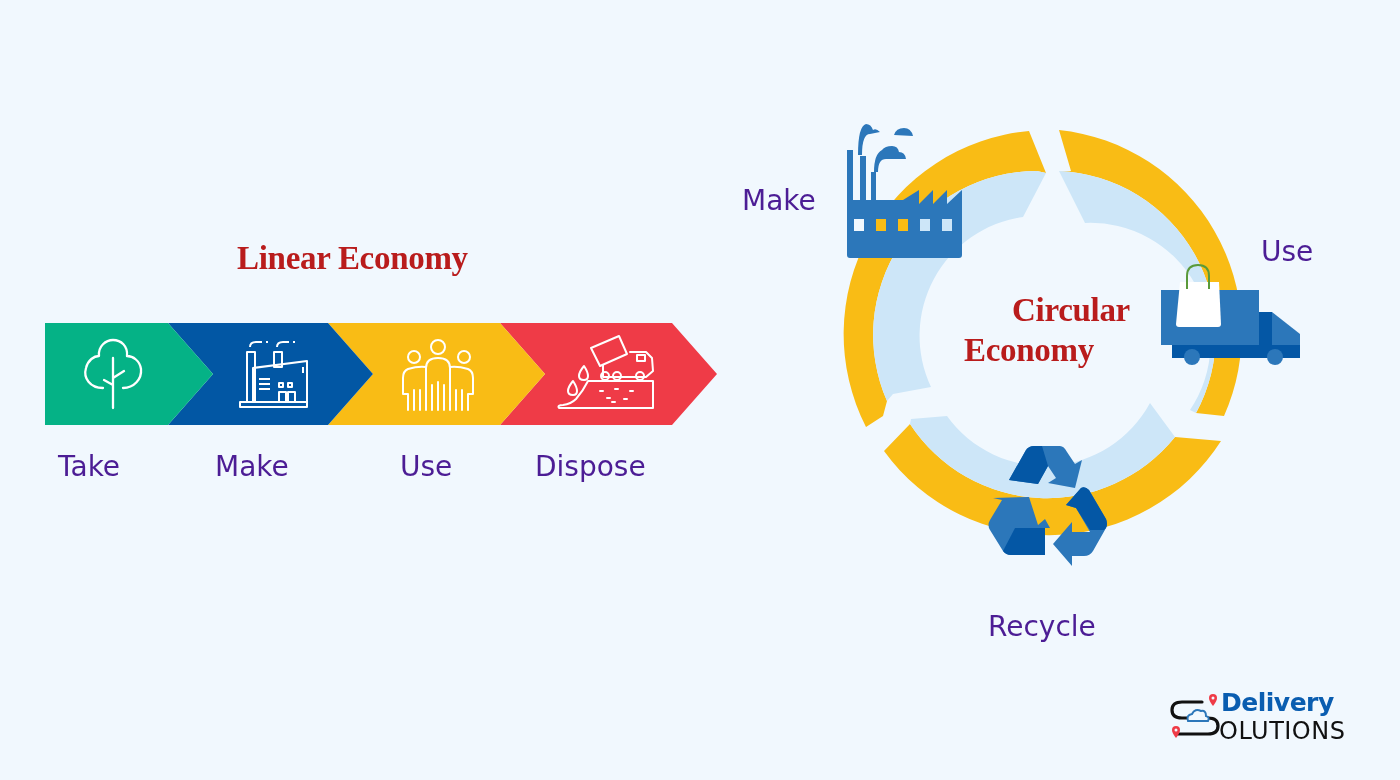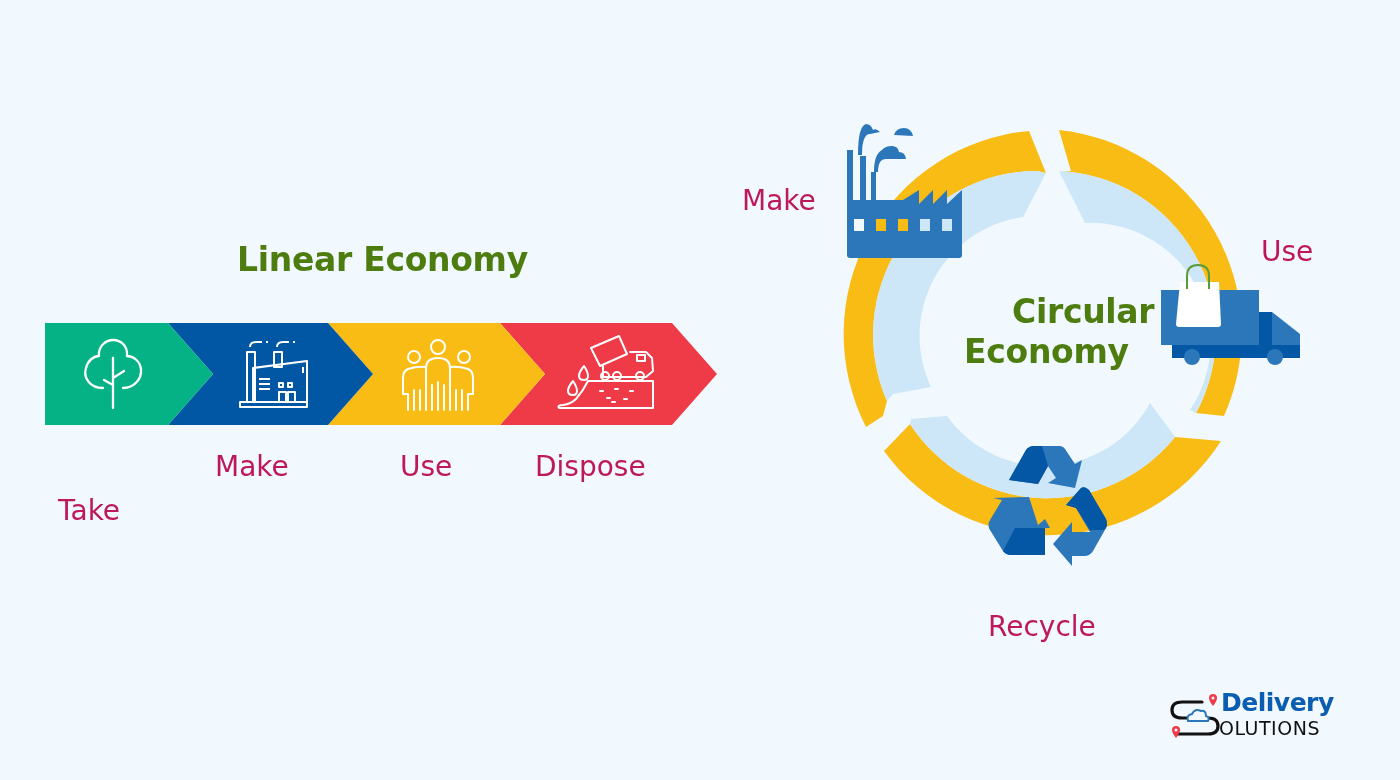--- a/index.html
+++ b/index.html
@@ -4,27 +4,28 @@
 <style>
   html, body { margin:0; padding:0; }
   body {
     width:1400px; height:780px; overflow:hidden;
     background:#F1F8FE;
     font-family:"DejaVu Sans", "Liberation Sans", sans-serif;
     position:relative; color:#111;
   }
   .abs { position:absolute; }
   .title {
-    font-weight:bold; font-size:33px; letter-spacing:-0.3px; color:#4d7c0f;
+    font-weight:bold; font-size:33px; letter-spacing:-0.3px; color:#b91c1c;
     white-space:nowrap;
+    font-family:Liberation Serif, serif;
   }
-  .label { font-size:28px; color:#be185d; white-space:nowrap; }
+  .label { font-size:28px; color:#4c1d95; white-space:nowrap; }
   svg { position:absolute; overflow:visible; }
   .logo-top { font-size:25px; font-weight:bold; color:#0A5DB0; letter-spacing:-0.5px; }
-  .logo-bottom { font-size:19px; color:#111; letter-spacing:0.5px; }
+  .logo-bottom { font-size:24px; color:#111; letter-spacing:0.5px; }
 </style>
 </head>
 <body>
 
 <div class="abs title" style="left:237px; top:240px;">Linear Economy</div>
 
 <svg width="720" height="110" style="left:0; top:0;" viewBox="0 0 720 110">
 </svg>
 
 <svg width="1400" height="780" style="left:0;top:0;" viewBox="0 0 1400 780">
@@ -72,21 +73,21 @@
     <circle cx="605" cy="376" r="4"></circle>
     <circle cx="617" cy="376" r="4"></circle>
     <circle cx="640" cy="376" r="4"></circle>
     <path d="M563,405 Q571,404 576,399 Q583,391 588,381 L653,381 L653,408 L559,408 Q557,405 563,405 Z"></path>
     <path d="M600,391 L603,391 M615,389 L618,389 M630,391 L633,391 M607,398 L610,398 M624,399 L627,399 M612,402 L615,402"></path>
     <path d="M584,366 Q579,372 579,376 Q579,380 584,380 Q588,380 588,376 Q588,372 584,366 Z"></path>
     <path d="M573,381 Q568,387 568,391 Q568,395 573,395 Q577,395 577,391 Q577,387 573,381 Z"></path>
   </g>
 </svg>
 
-<div class="abs label" style="left:58px; top:450px;margin-top:44px;">Take</div>
+<div class="abs label" style="left:58px; top:450px;">Take</div>
 <div class="abs label" style="left:215px; top:450px;">Make</div>
 <div class="abs label" style="left:400px; top:450px;">Use</div>
 <div class="abs label" style="left:535px; top:450px;">Dispose</div>
 
 <svg width="1400" height="780" style="left:0;top:0;" viewBox="0 0 1400 780">
   <defs>
     <clipPath id="ringclip">
 
       <path d="M1047,334 L1032,128 L1018,128 L1035,120 L1050,110 L1047,110 Z"></path>
     </clipPath>

